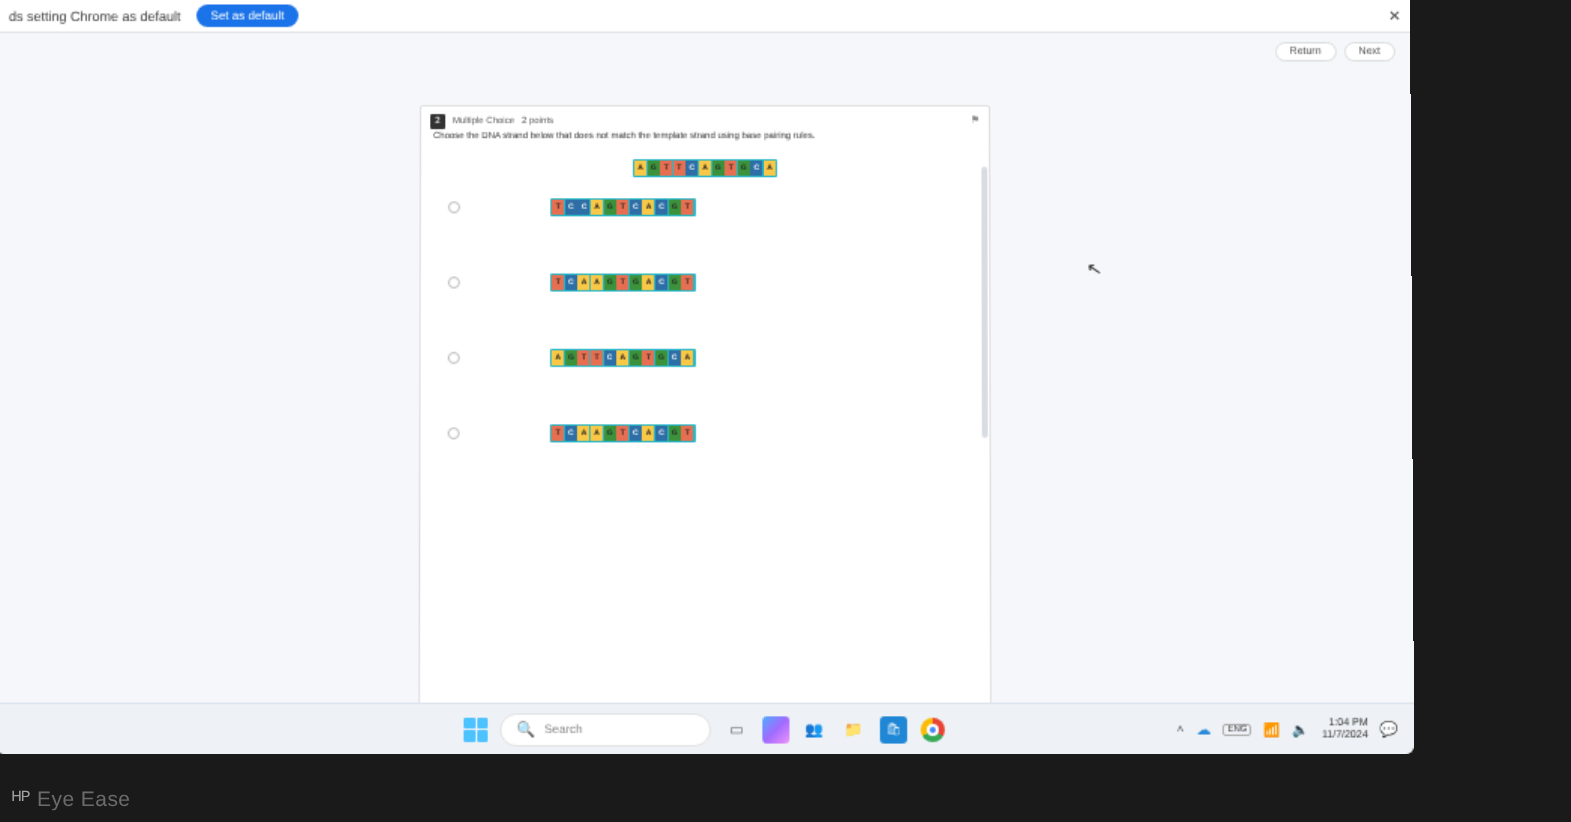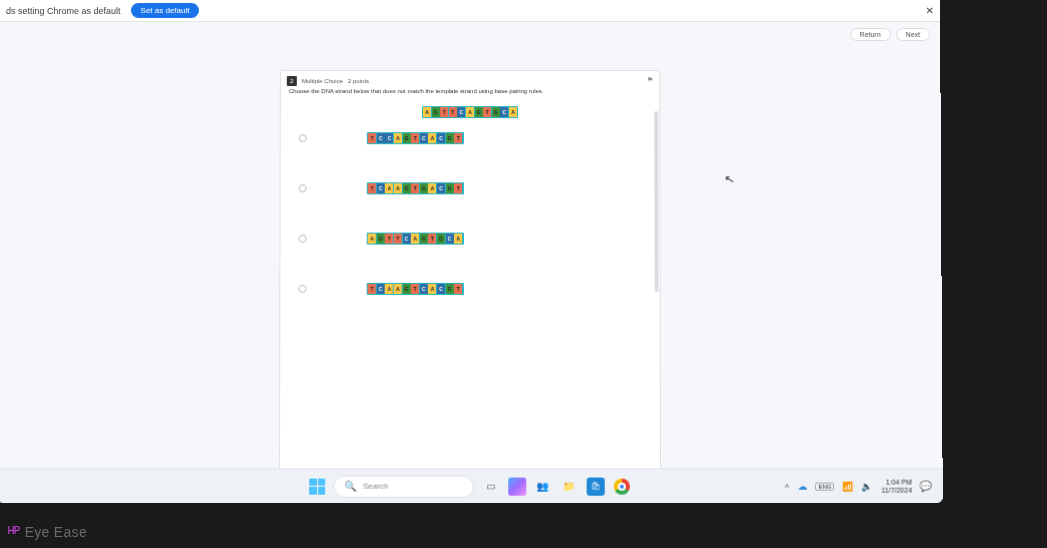--- a/index.html
+++ b/index.html
@@ -232,21 +232,21 @@
 
     
     .eye-ease{
       position:absolute;
       left:8px; bottom:8px;
       color:#6b6b6b;
       font-size:14px;
       font-family:Arial,sans-serif;
       letter-spacing:0.3px;
     }
-    .eye-ease .light{color:#d946ef}
+    .eye-ease .light{color:#a3a3a3}
 
     
     .cursor{
       position:absolute;
       left:724px;
       top:172px;
       font-size:12px;
       color:#222;
       transform:rotate(-10deg);
       pointer-events:none;

